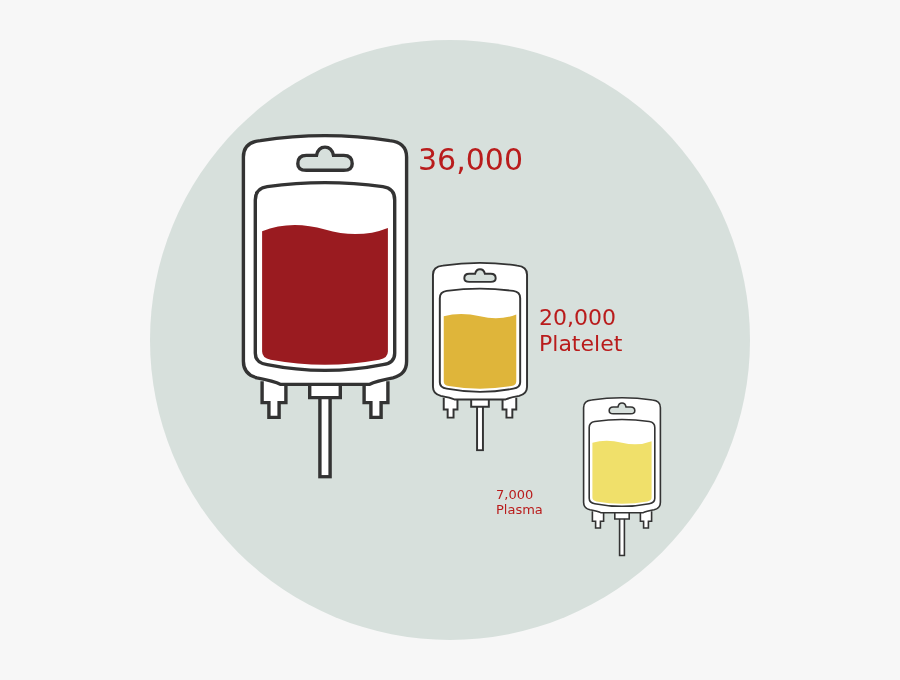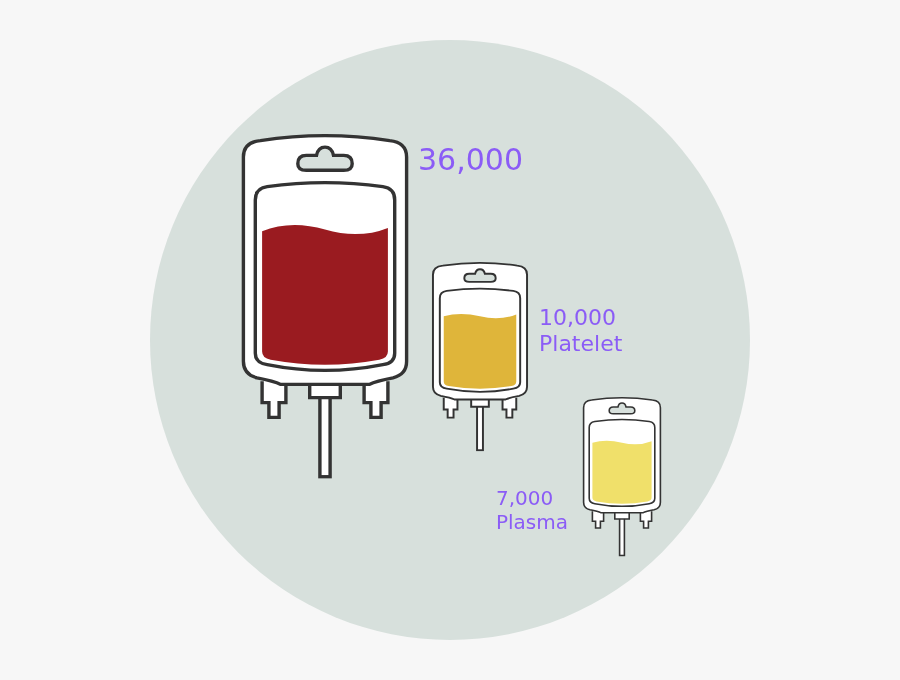--- a/index.html
+++ b/index.html
@@ -1,23 +1,23 @@
 <!DOCTYPE html>
 <html><head>
 <meta charset="utf-8">
 <style>
   html, body { margin:0; padding:0; }
   body { width:900px; height:680px; background:#f7f7f7; position:relative; overflow:hidden; font-family:"DejaVu Sans", sans-serif; color:#1a1a1a; }
   .circle { position:absolute; left:150px; top:40px; width:600px; height:600px; border-radius:50%; background:#d7e0dc; }
   .bag { position:absolute; }
-  .label { position:absolute; line-height:1.18; color:#8b5cf6; }
+  .label { position:absolute; line-height:1.18; color:#b91c1c; }
   .label .val, .label .name { display:block; white-space:nowrap; }
   .lg { left:418px; top:142px; font-size:30px; }
   .md { left:539px; top:305px; font-size:22px; }
-  .sm { left:496px; top:487px; font-size:20px; }
+  .sm { left:496px; top:487px; font-size:13px; }
 </style>
 </head>
 <body>
 
 <div class="circle"></div>
 
 <svg width="0" height="0" style="position:absolute">
   <defs>
     <g id="bag-outline">
 
@@ -44,21 +44,21 @@
 </svg>
 <div class="label lg">
   <span class="val">36,000</span>
 </div>
 
 <svg class="bag" style="left:431px; top:262px;" width="98" height="190" viewBox="0 0 100 210" preserveAspectRatio="none">
   <use href="#bag-outline"></use>
   <path d="M13 60 Q30 55 50 60 Q70 65 87 58 V132 Q87 136 82 137 Q50 143 18 137 Q13 136 13 132 Z" fill="#dfb53a"></path>
 </svg>
 <div class="label md">
-  <span class="val">10,000</span>
+  <span class="val">20,000</span>
   <span class="name">Platelet</span>
 </div>
 
 <svg class="bag" style="left:582px; top:397px;" width="80" height="160" viewBox="0 0 100 210" preserveAspectRatio="none">
   <use href="#bag-outline"></use>
   <path d="M13 60 Q30 55 50 60 Q70 65 87 58 V132 Q87 136 82 137 Q50 143 18 137 Q13 136 13 132 Z" fill="#f0e06a"></path>
 </svg>
 <div class="label sm">
   <span class="val">7,000</span>
   <span class="name">Plasma</span>

